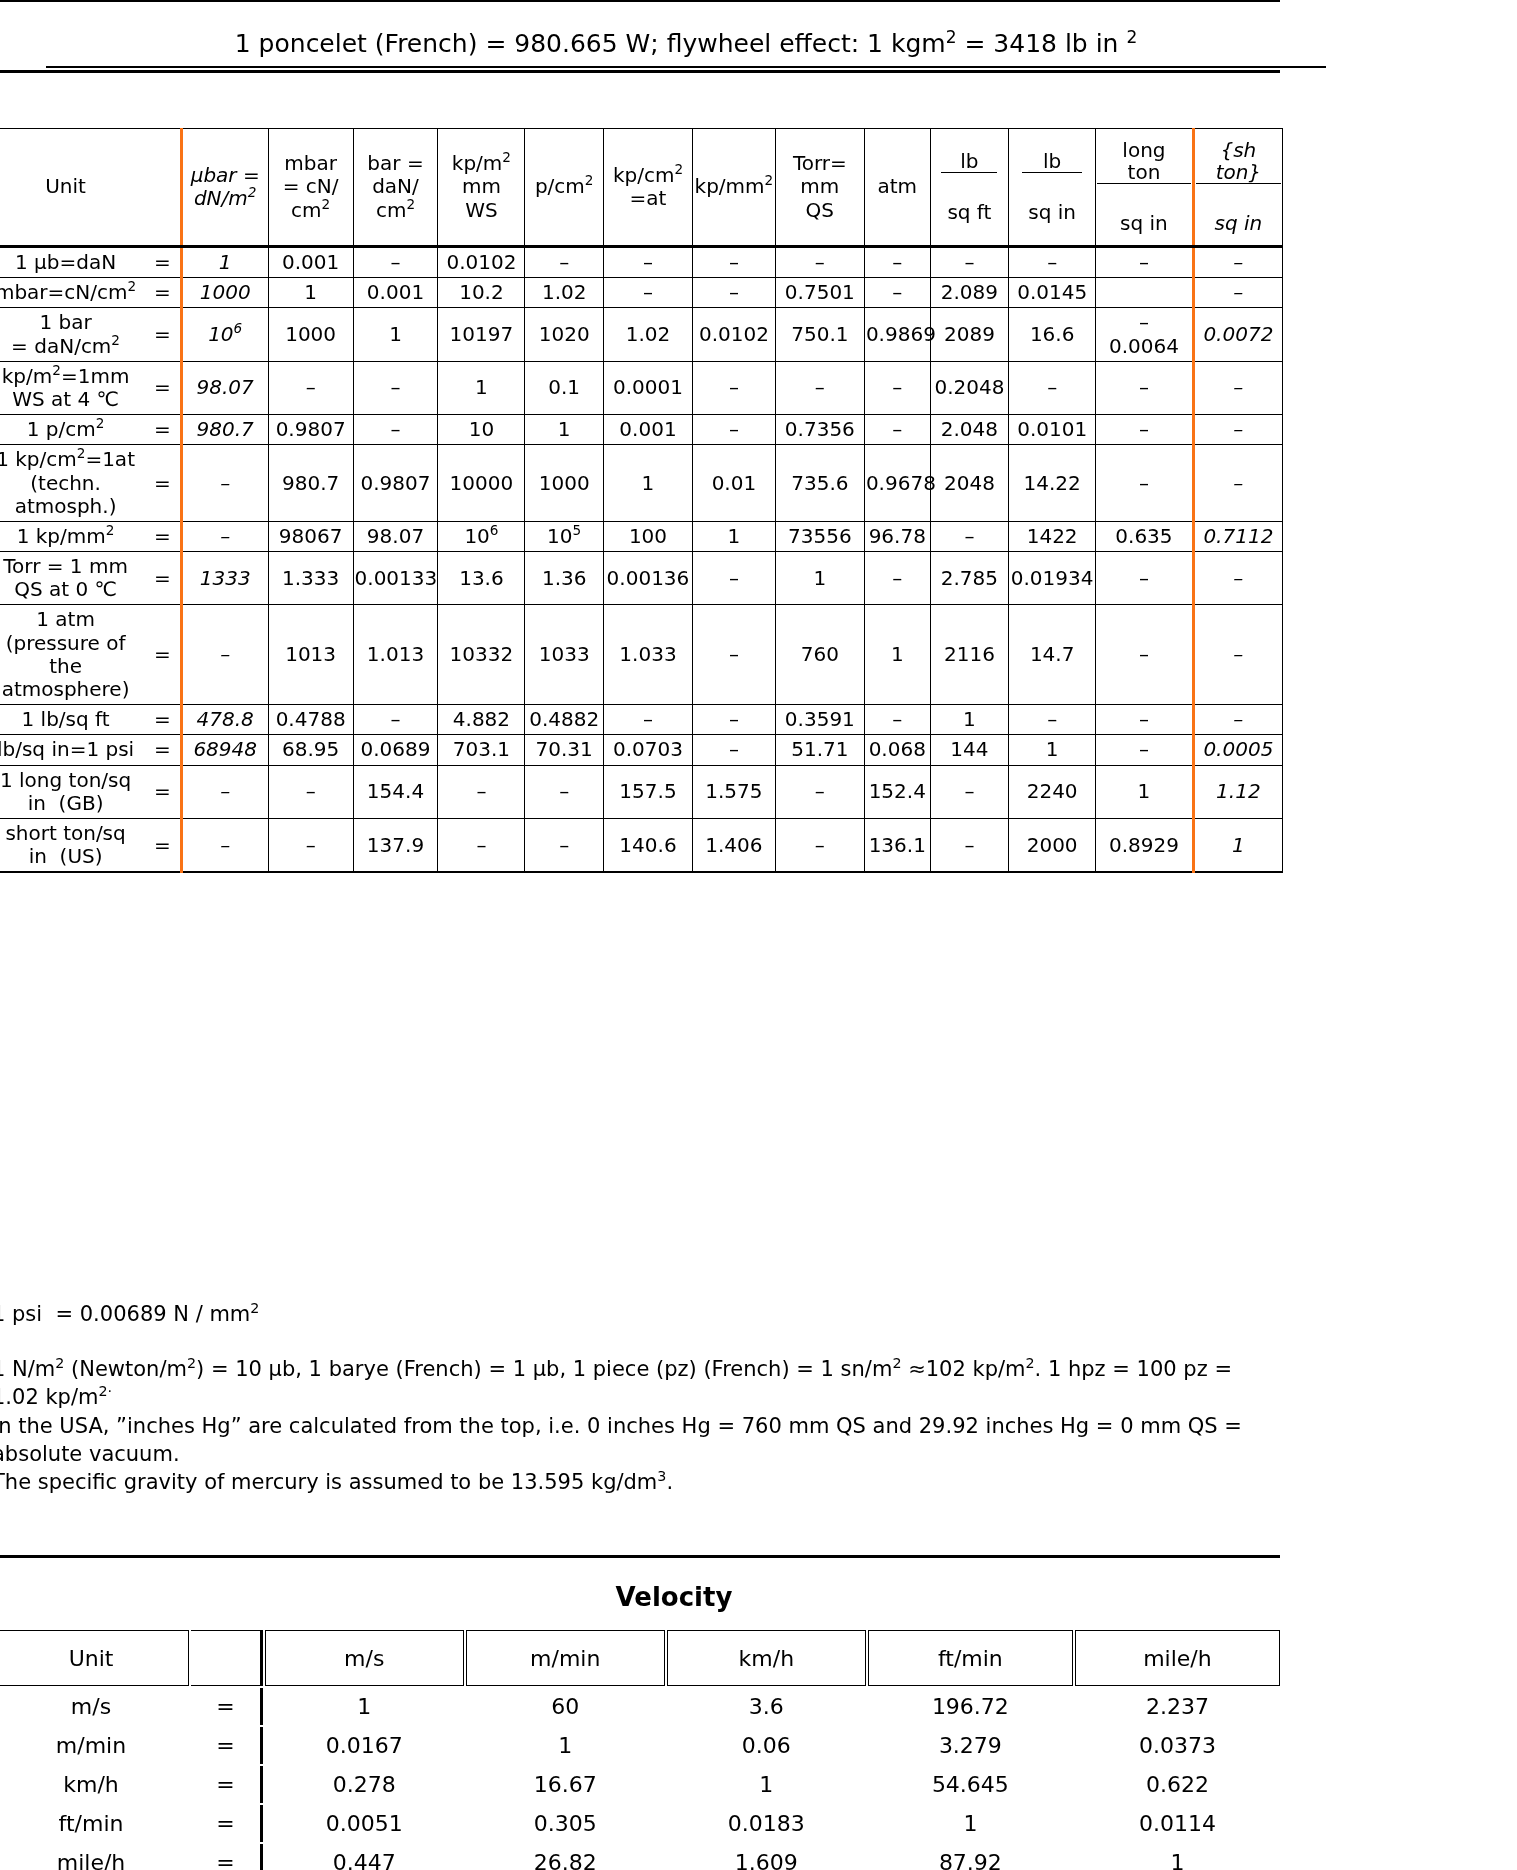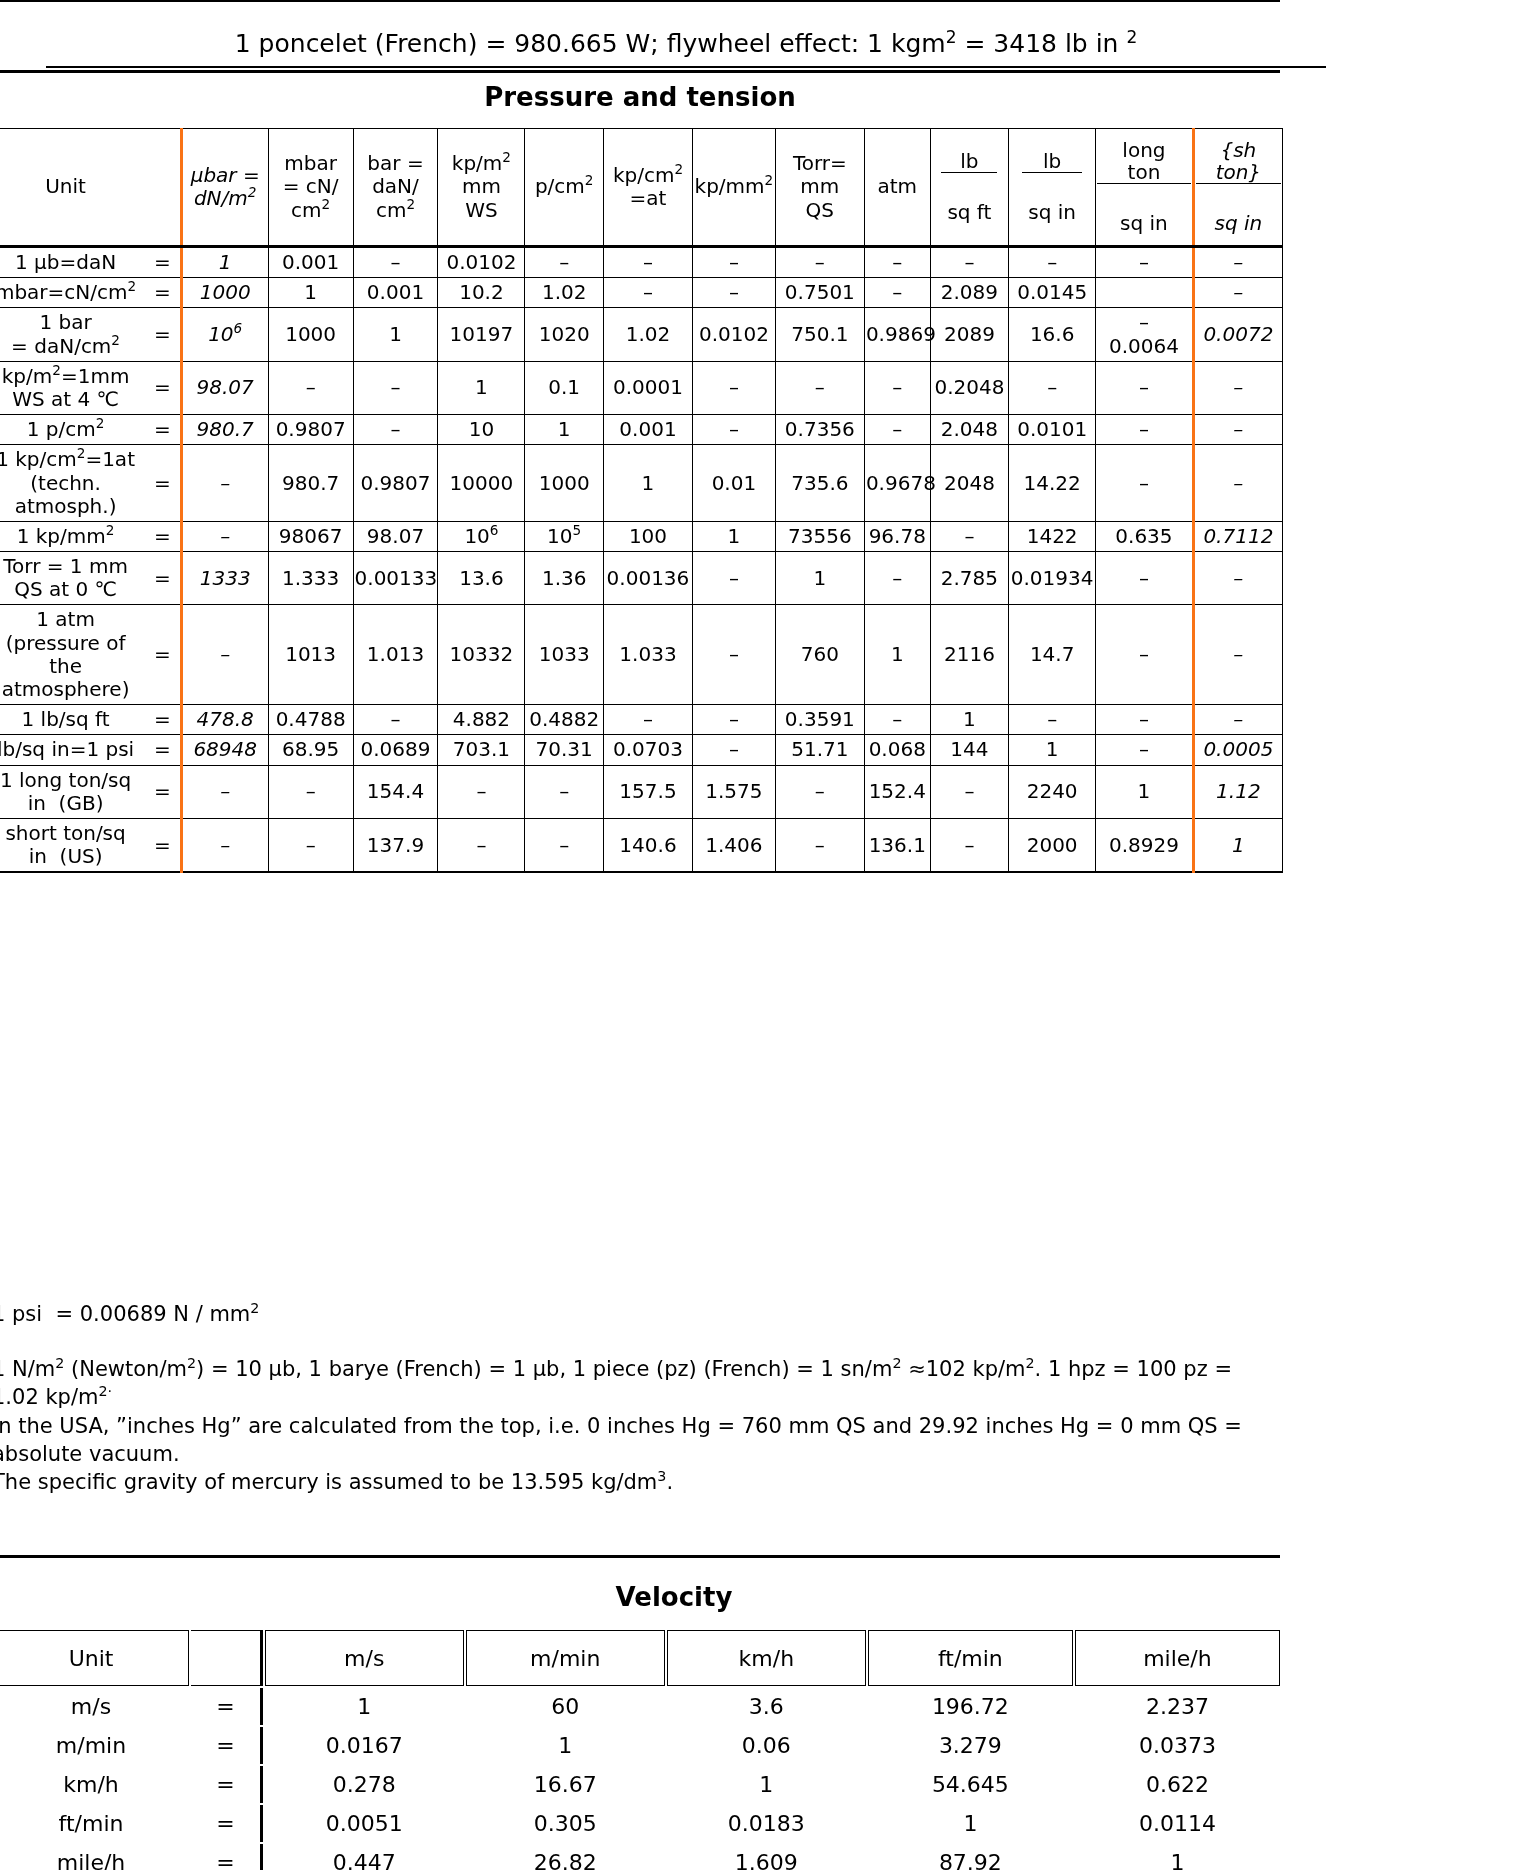--- a/index.html
+++ b/index.html
@@ -177,21 +177,20 @@
     <span class="tick" style="left:980px"></span>
     <span class="tick" style="left:1220px"></span>
   </div>
 
   <div class="poncelet-row">
     <span class="txt">1 poncelet (French) = 980.665 W; flywheel effect: 1 kgm<sup>2</sup> = 3418 lb in <sup>2</sup></span>
   </div>
 
   <div class="section-rule" style="top:70px;"></div>
 
-  <div class="section-title" style="top:82px;">Pressure and tension</div>
 
   <table class="conv" id="pressure-table">
     <colgroup>
       <col style="width:150px">
       <col style="width:34px">
       <col style="width:82px">
         <col style="width:80px">
         <col style="width:80px">
       <col style="width:82px">
         <col style="width:74px">

